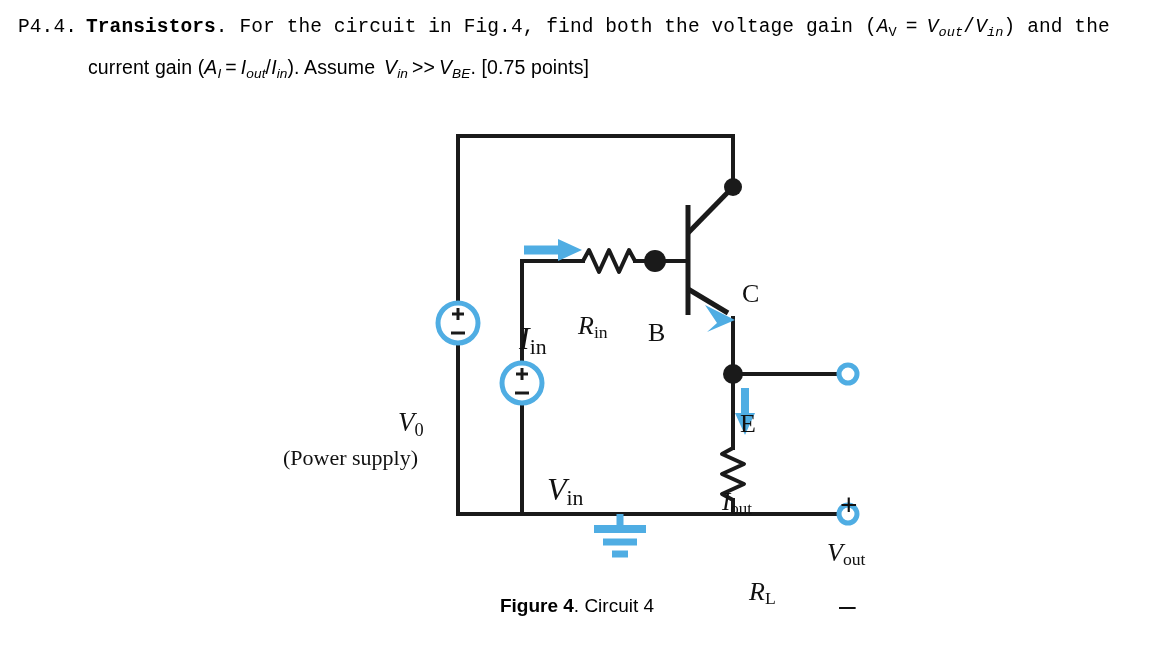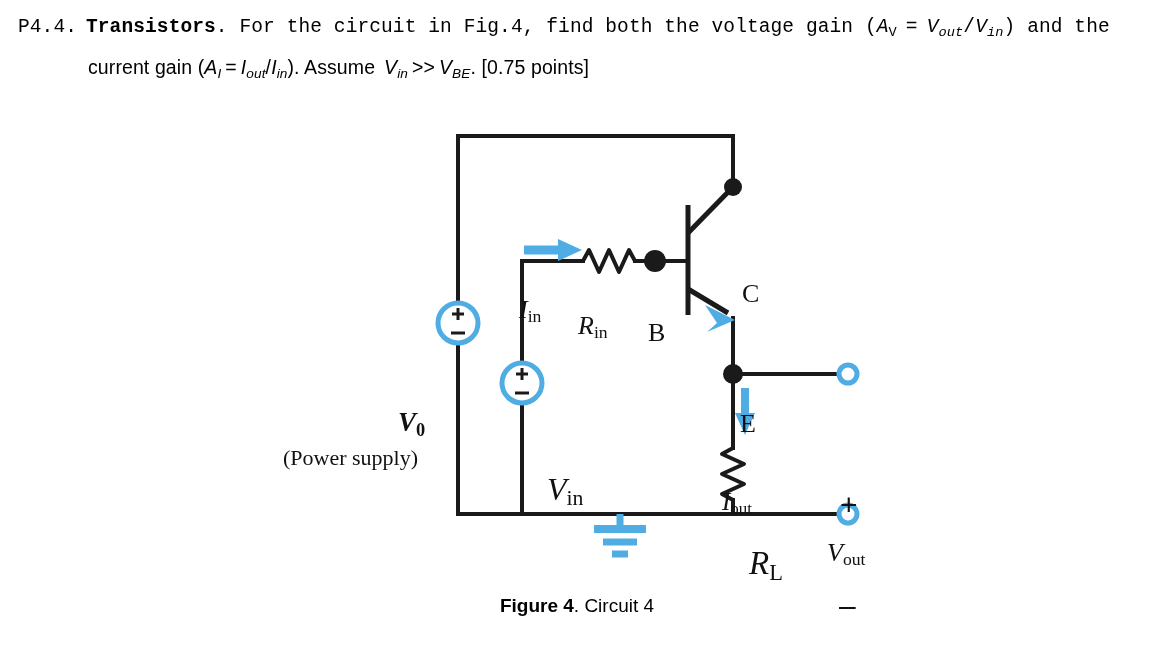--- a/index.html
+++ b/index.html
@@ -19,30 +19,30 @@
 
   
   #figure{position:absolute;left:0;top:105px;width:1170px;height:470px;}
   #circuit-svg{position:absolute;left:0;top:0;}
 
   
   .clabel{position:absolute;font-family:"Liberation Serif",serif;color:#111;white-space:nowrap;}
   .vser{font-style:italic;}
   .csub{font-size:0.68em;font-style:normal;vertical-align:-0.25em;}
 
-  #lbl-v0      {left:398px;top:302px;font-size:27px;font-weight:bold;}
+  #lbl-v0      {left:398px;top:302px;font-size:27px;}
   #lbl-power   {left:283px;top:340px;font-size:22px;}
   #lbl-vin     {left:547px;top:366px;font-size:32px;}
-  #lbl-iin     {left:519px;top:190px;font-size:26px;}
+  #lbl-iin     {left:519px;top:215px;font-size:32px;}
   #lbl-rin     {left:578px;top:206px;font-size:26px;}
   #lbl-b       {left:648px;top:213px;font-size:26px;}
   #lbl-c       {left:742px;top:174px;font-size:26px;}
   #lbl-e       {left:740px;top:304px;font-size:26px;}
   #lbl-iout    {left:722px;top:383px;font-size:25px;}
-  #lbl-rl      {left:749px;top:440px;font-size:33px;}
+  #lbl-rl      {left:749px;top:472px;font-size:26px;}
   #lbl-vout    {left:827px;top:425px;font-size:26px;margin-top:8px;}
   #lbl-plus    {left:840px;top:383px;font-size:30px;font-family:"Liberation Sans",sans-serif;}
   #lbl-minus   {left:839px;top:484px;font-size:30px;font-family:"Liberation Sans",sans-serif;}
 
   
   #caption{position:absolute;left:0;top:595px;width:1154px;text-align:center;
            font-size:19px;color:#000;}
 </style>
 </head>
 <body>

